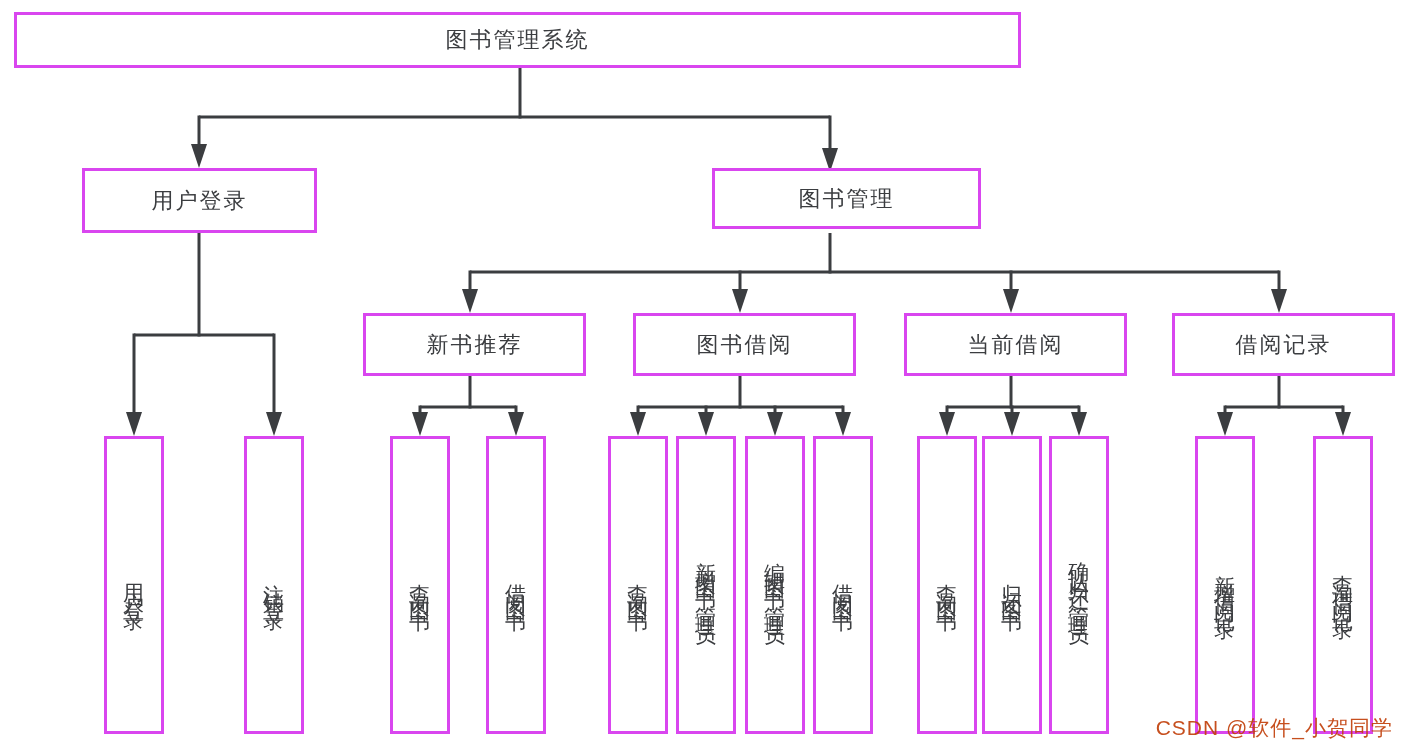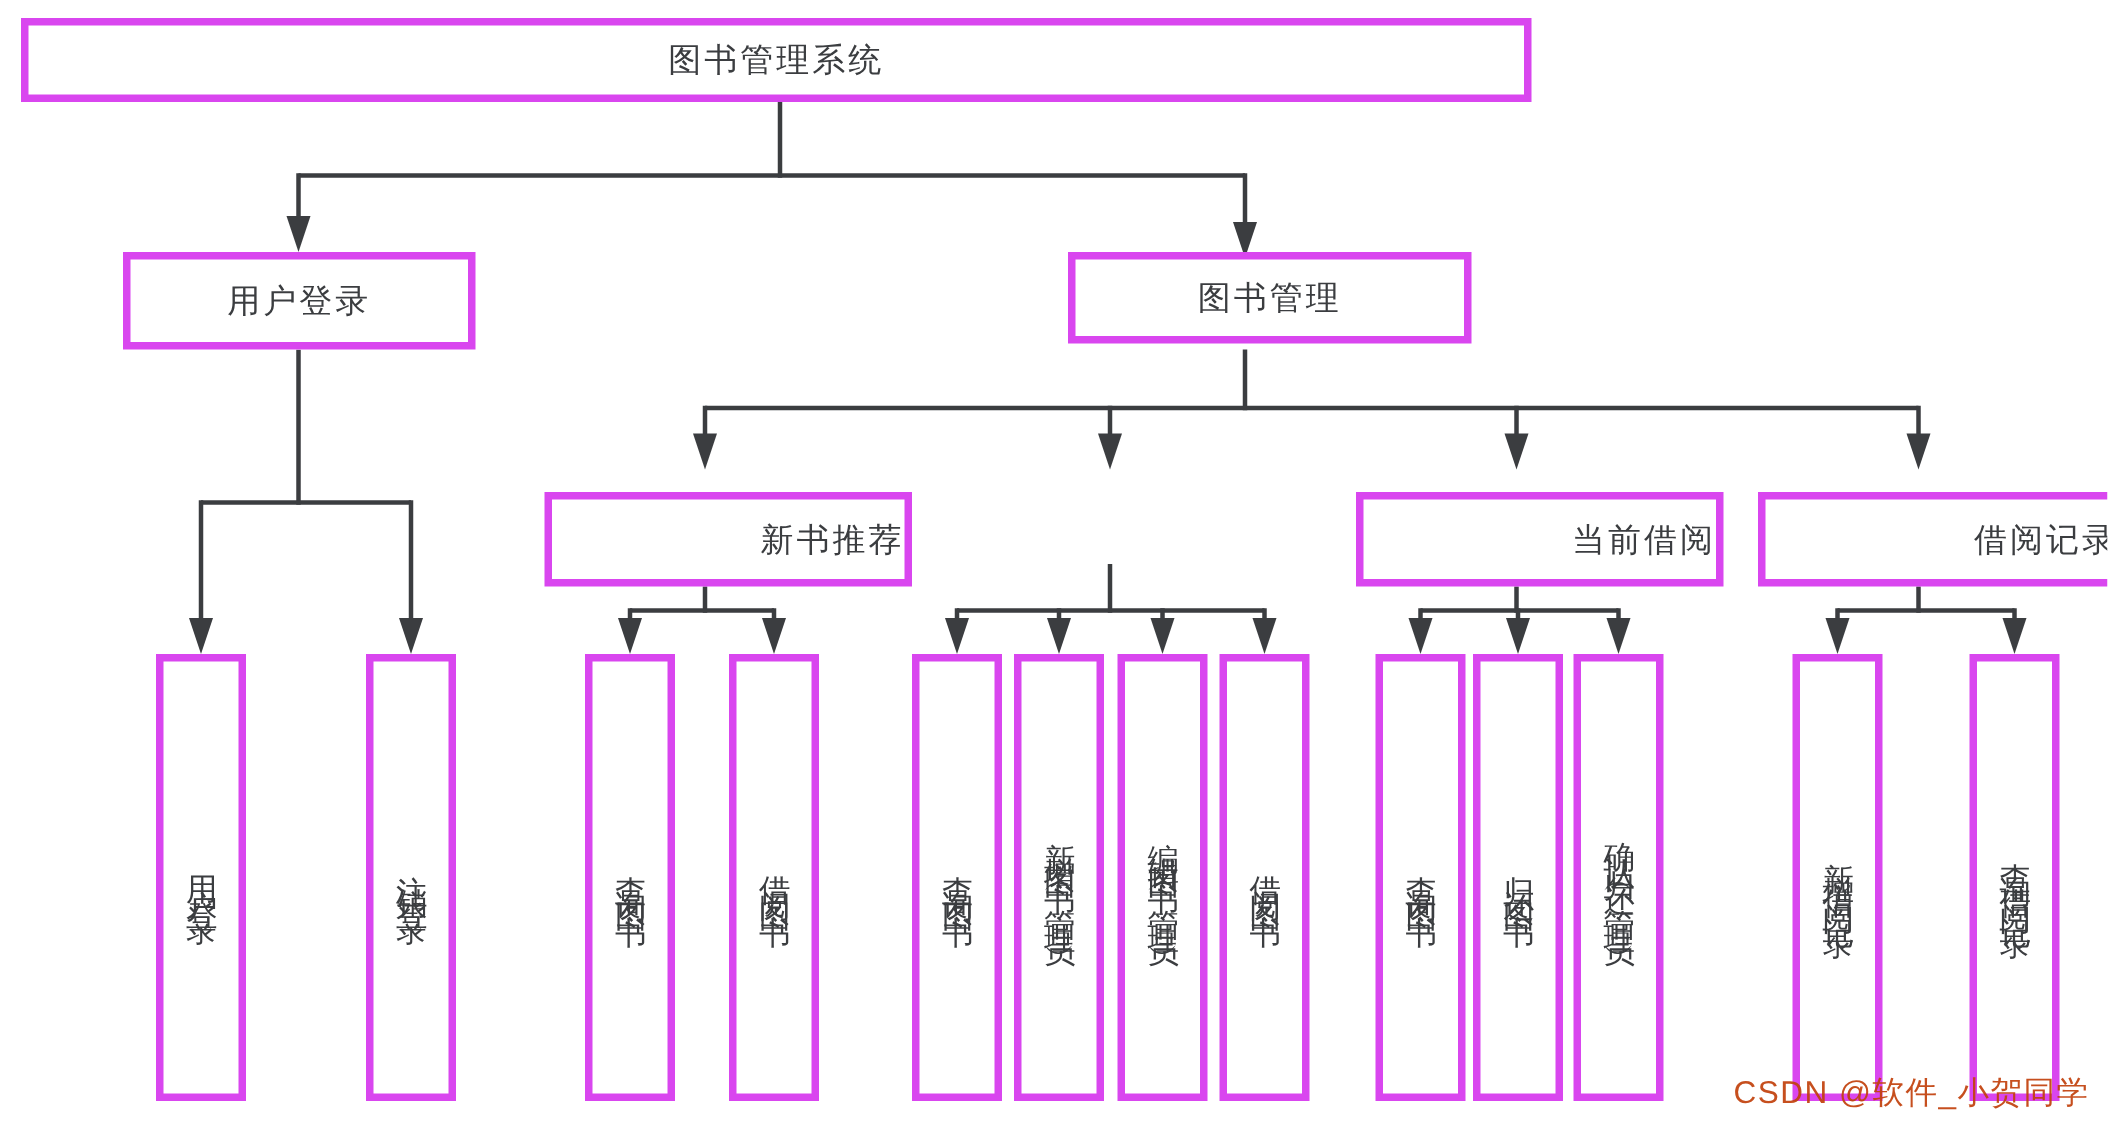--- a/index.html
+++ b/index.html
@@ -13,42 +13,42 @@
     overflow: hidden;
   }
   #wires {
     position: absolute;
     left: 0; top: 0;
     width: 1405px; height: 747px;
   }
   .node {
     position: absolute;
     background: #ffffff;
-    border: 5px solid #d946ef;
+    border: 3px solid #d946ef;
     display: flex;
     align-items: center;
     justify-content: center;
     color: #3b3d40;
   }
   .node.h { font-size: 22px; letter-spacing: 2px; }
   .node.leaf span {
     writing-mode: vertical-lr;
     text-orientation: mixed;
     font-size: 21px;
     letter-spacing: 9px;
     line-height: 1;
     white-space: nowrap;
   }
   
   #n-root  { left: 14px;  top: 12px;  width: 1007px; height: 56px; }
   
   #n-login { left: 82px;  top: 168px; width: 235px;  height: 65px; }
   #n-mgmt  { left: 712px; top: 168px; width: 269px;  height: 61px; }
   
-  .lvl3 { top: 328px; width: 245px; height: 63px; justify-content: flex-end; }
+  .lvl3 { top: 313px; width: 223px; height: 63px; }
   #n-new  { left: 363px; }
   #n-bor  { left: 633px; }
   #n-cur  { left: 904px; }
   #n-rec  { left: 1172px; }
   
   .leaf { top: 436px; width: 60px; height: 298px; }
   #lf-ul  { left: 104px; }
   #lf-lo  { left: 244px; }
   #lf-nq  { left: 390px; }
   #lf-nb  { left: 486px; }
@@ -151,20 +151,23 @@
   <div class="node h" id="n-login">
     <span>用户登录</span>
   </div>
   <div class="node h" id="n-mgmt">
     <span>图书管理</span>
   </div>
 
   <div class="node h lvl3" id="n-new">
     <span>新书推荐</span>
   </div>
+  <div class="node h lvl3" id="n-bor">
+    <span>图书借阅</span>
+  </div>
   <div class="node h lvl3" id="n-rec">
     <span>借阅记录</span>
   </div>
   <div class="node h lvl3" id="n-cur">
     <span>当前借阅</span>
   </div>
 
   <div class="node leaf" id="lf-ul">
     <span>用户登录</span>
   </div>

